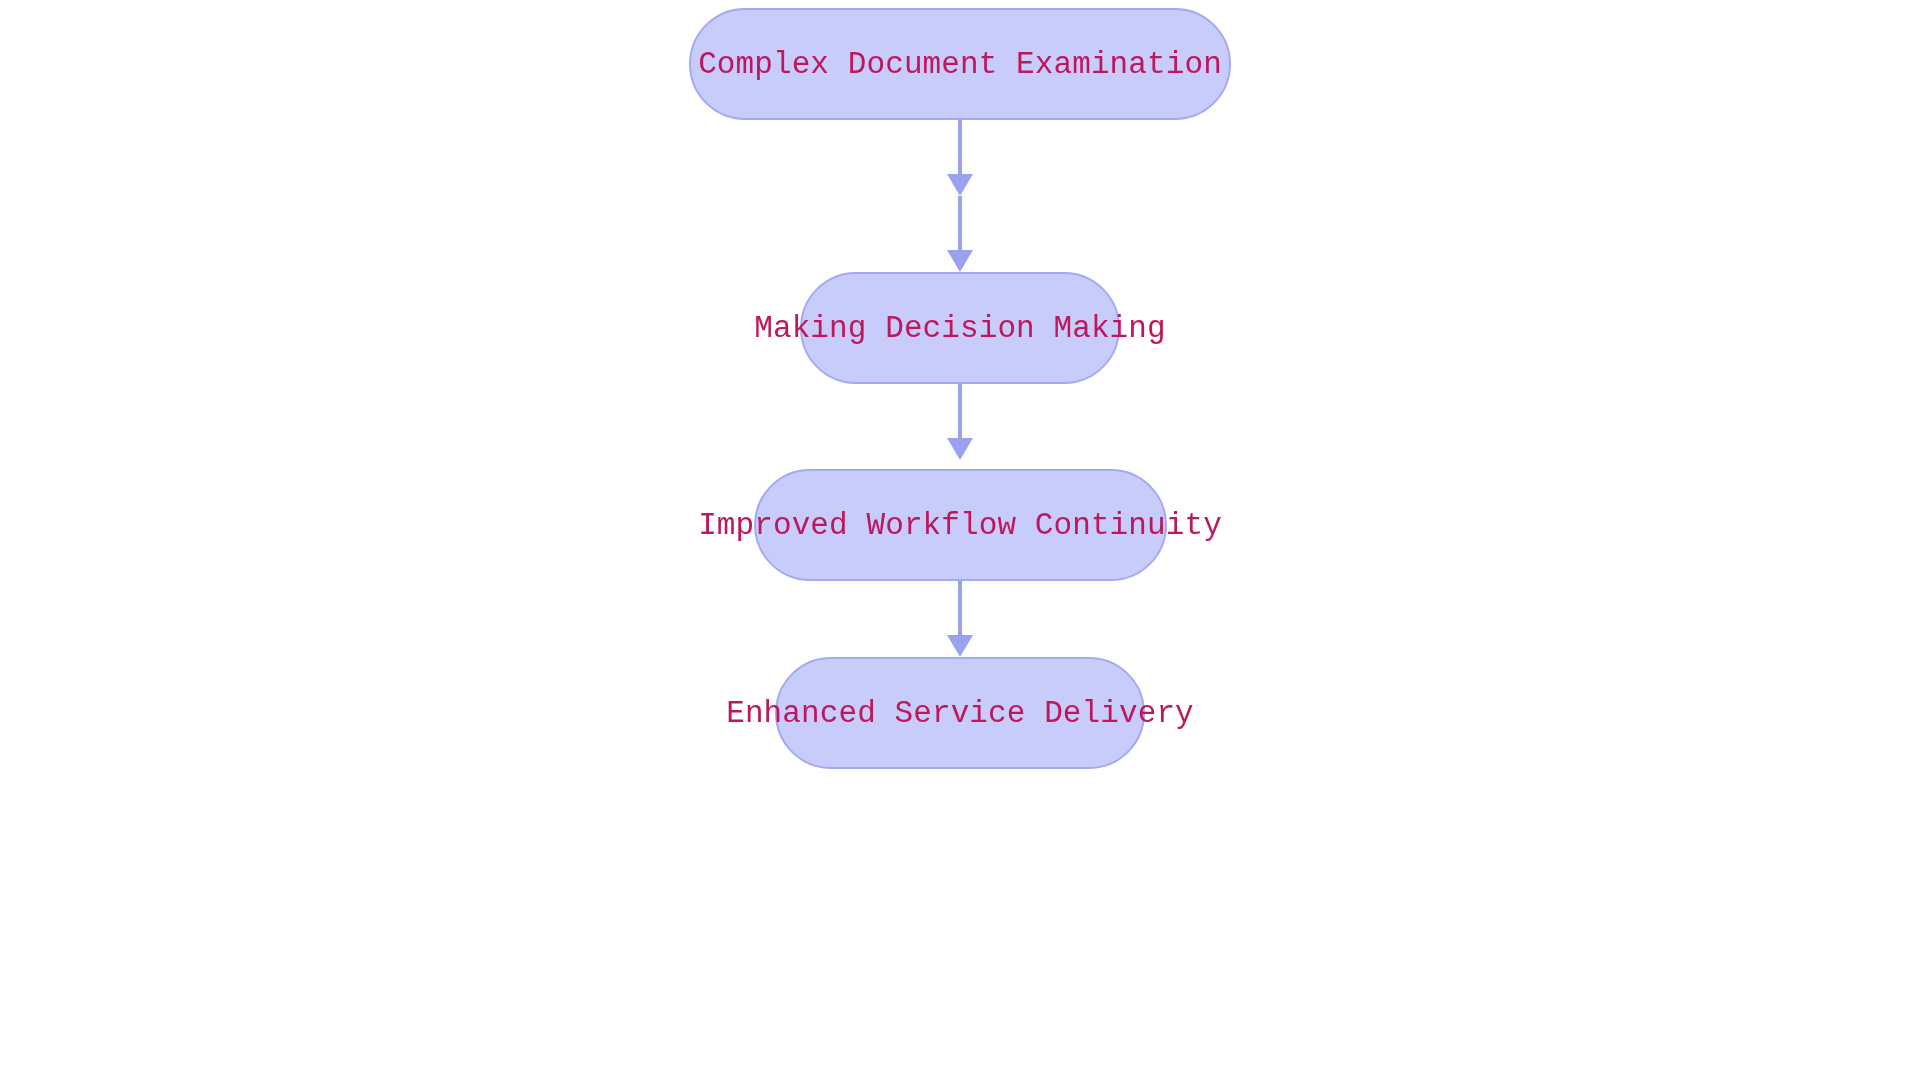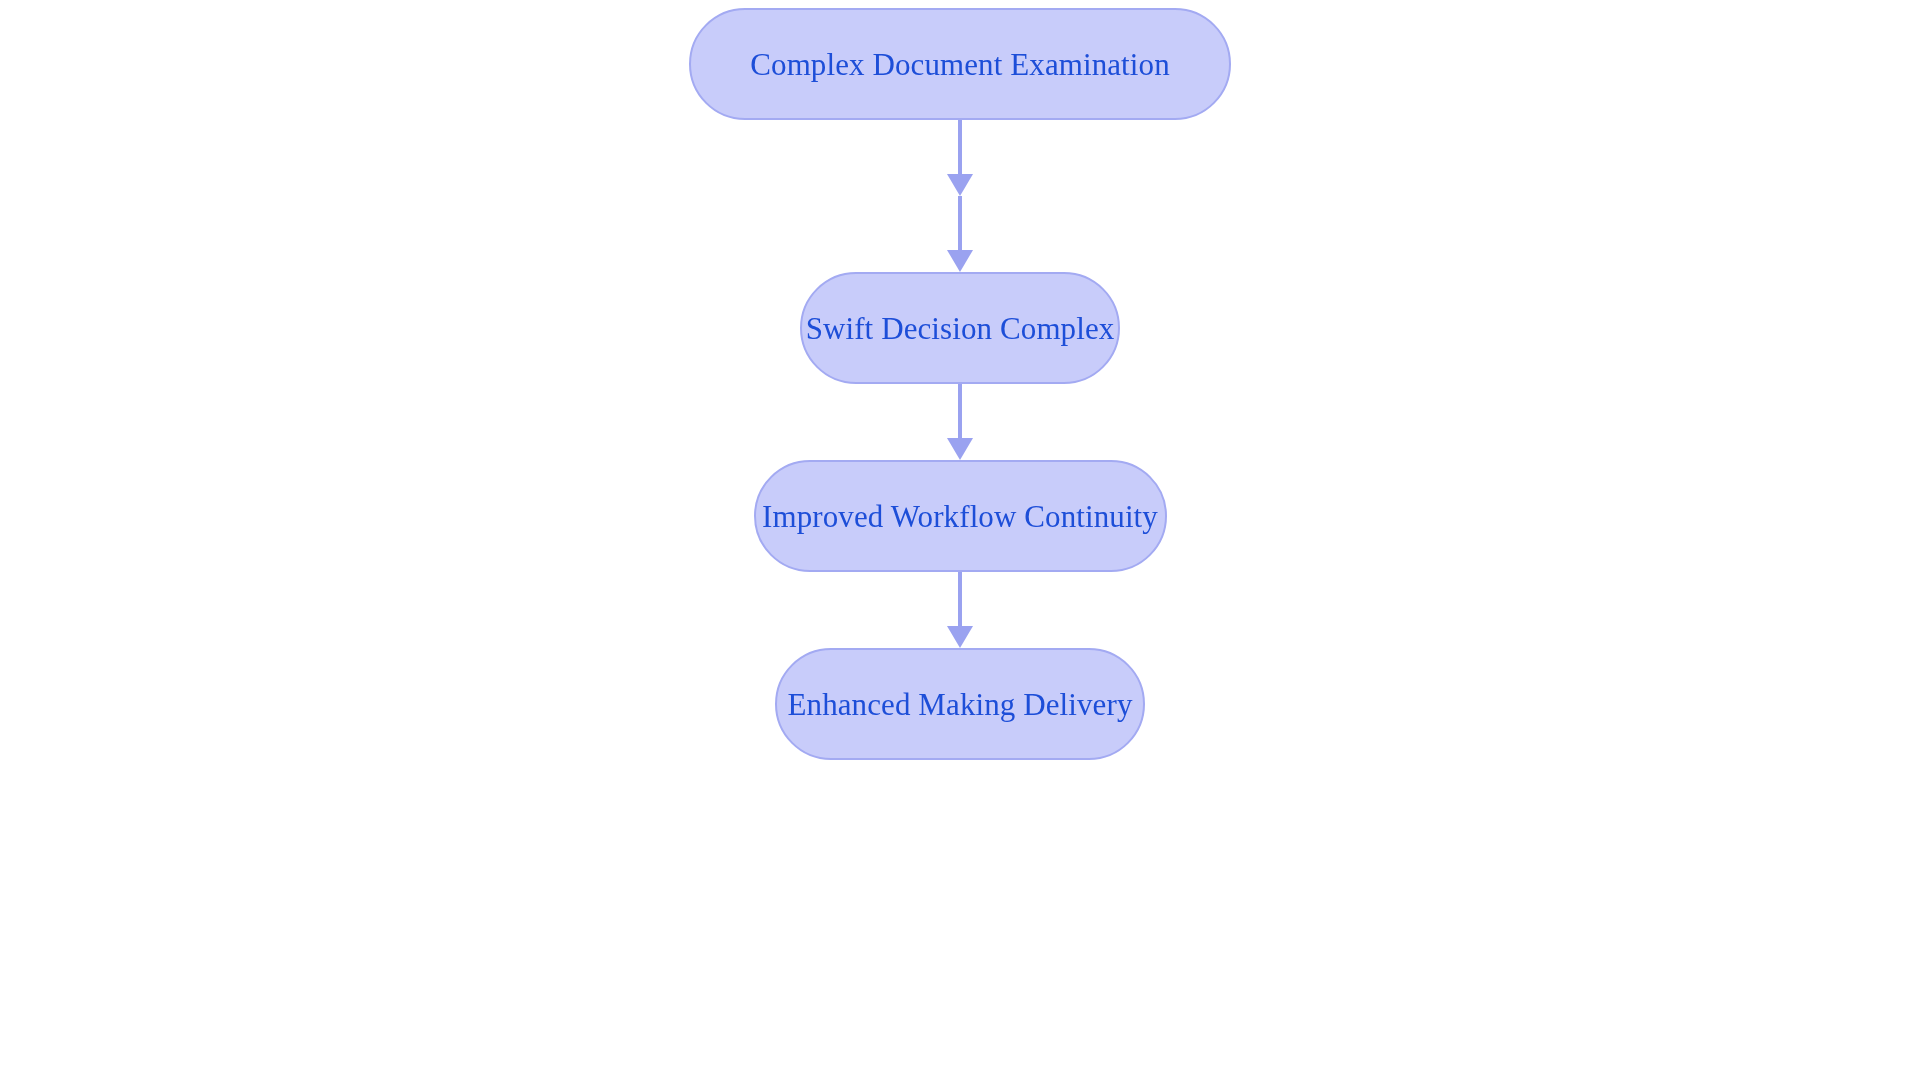--- a/index.html
+++ b/index.html
@@ -40,34 +40,34 @@
     background: #c8ccfa;
     border: 2px solid #a3aaf2;
     display: flex;
     align-items: center;
     justify-content: center;
     padding: 0 44px;
     white-space: nowrap;
   }
 
   .flow-node .node-label {
-    color: #1d4ed8;
+    color: #be185d;
     font-size: 31px;
-    font-family: Liberation Serif, serif;
+    font-family: Liberation Mono, monospace;
     font-weight: 400;
     letter-spacing: 0.1px;
     line-height: 1;
     text-align: right;
   }
 
   
   .node-w-1 { width: 542px; }
   .node-w-2 { width: 567px; }
   .node-w-3 { width: 320px; }
-  .node-w-4 { width: 413px; }
+  .node-w-4 { width: 413px; margin-top: 9px; }
   .node-w-5 { width: 370px; }
 
   
   .flow-connector {
     position: relative;
     width: 26px;
     display: flex;
     flex-direction: column;
     align-items: center;
     justify-content: flex-start;
@@ -110,35 +110,35 @@
       <div class="connector-head"></div>
     </div>
 
 
     <div class="flow-connector gap-2">
       <div class="connector-shaft"></div>
       <div class="connector-head"></div>
     </div>
 
     <div class="flow-node node-w-3">
-      <span class="node-label">Swift Decision Complex</span>
+      <span class="node-label">Making Decision Making</span>
     </div>
 
     <div class="flow-connector gap-3">
       <div class="connector-shaft"></div>
       <div class="connector-head"></div>
     </div>
 
     <div class="flow-node node-w-4">
       <span class="node-label">Improved Workflow Continuity</span>
     </div>
 
     <div class="flow-connector gap-4">
       <div class="connector-shaft"></div>
       <div class="connector-head"></div>
     </div>
 
     <div class="flow-node node-w-5">
-      <span class="node-label">Enhanced Making Delivery</span>
+      <span class="node-label">Enhanced Service Delivery</span>
     </div>
 
   </div>
 </div>
 
 </body></html>

